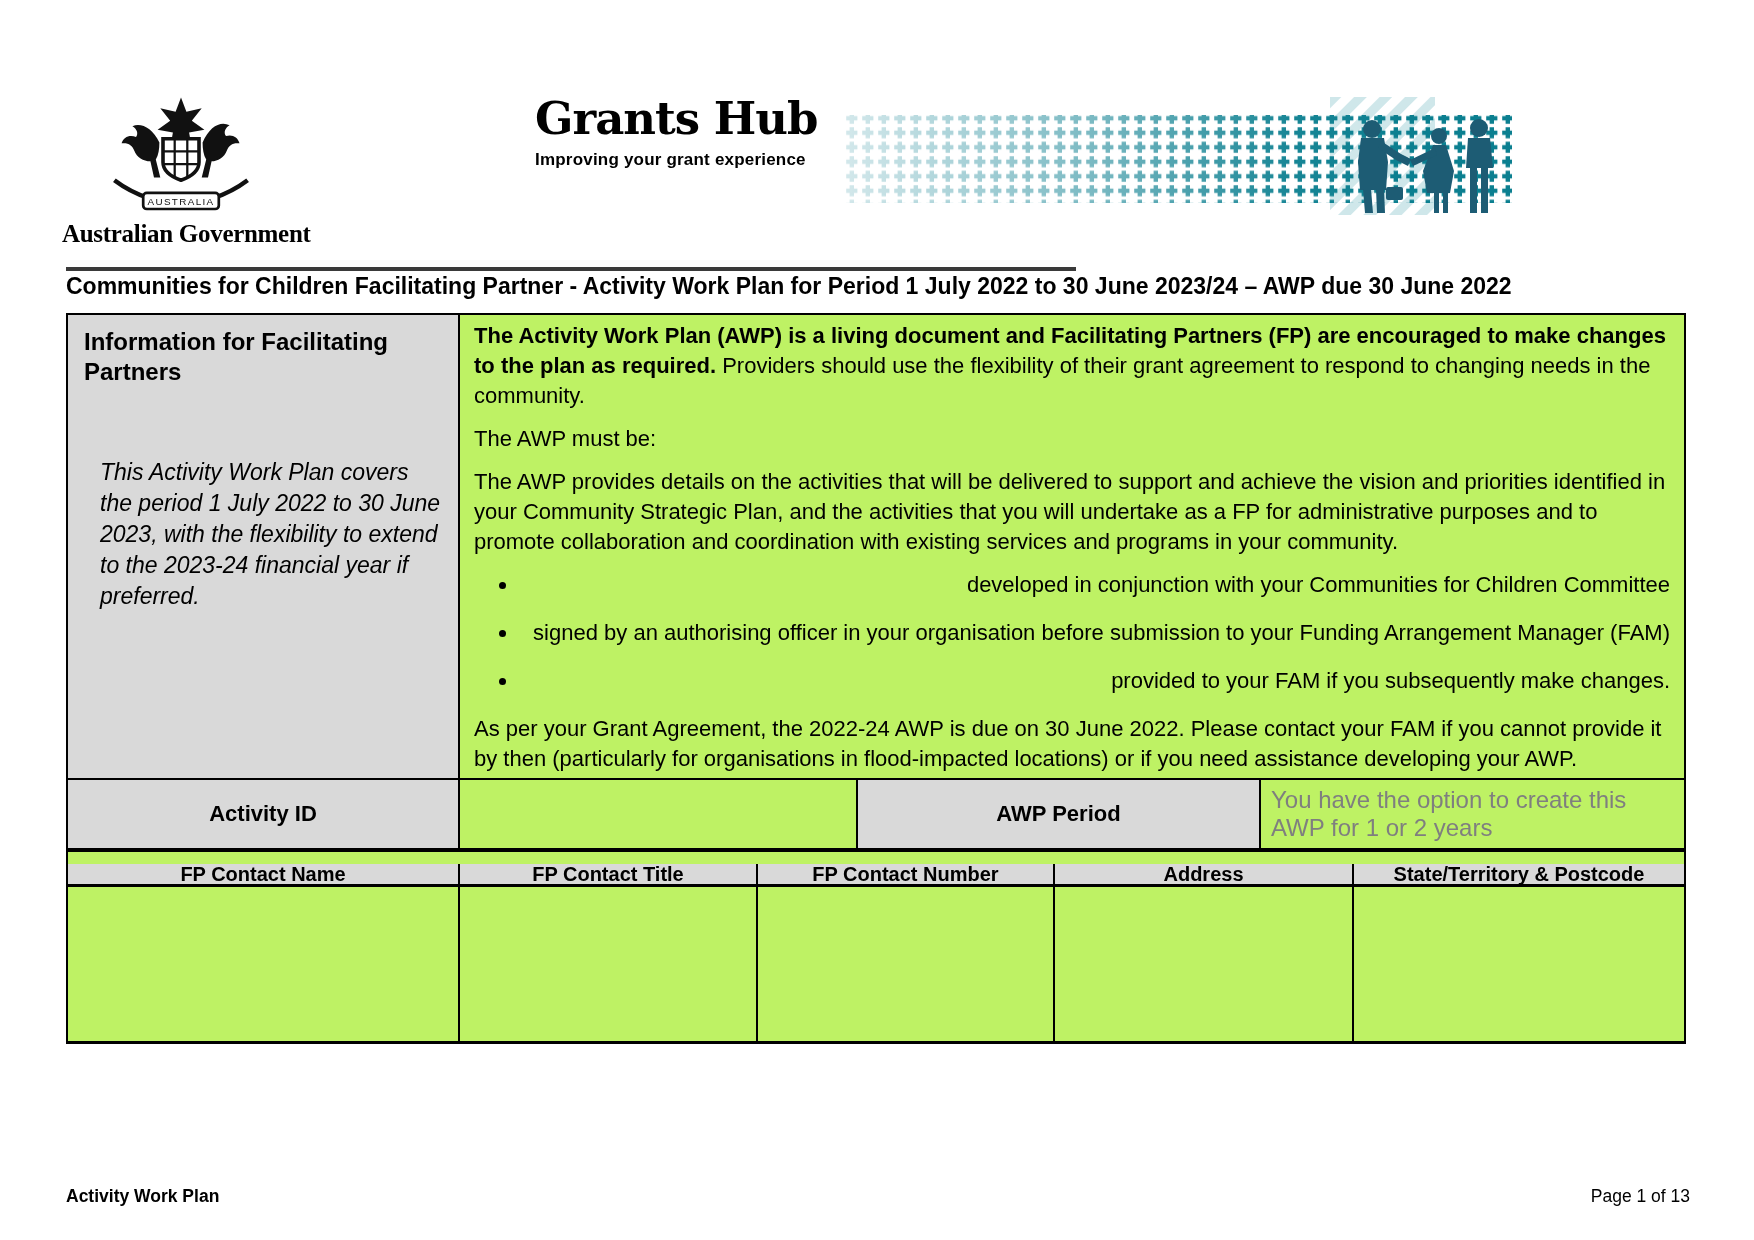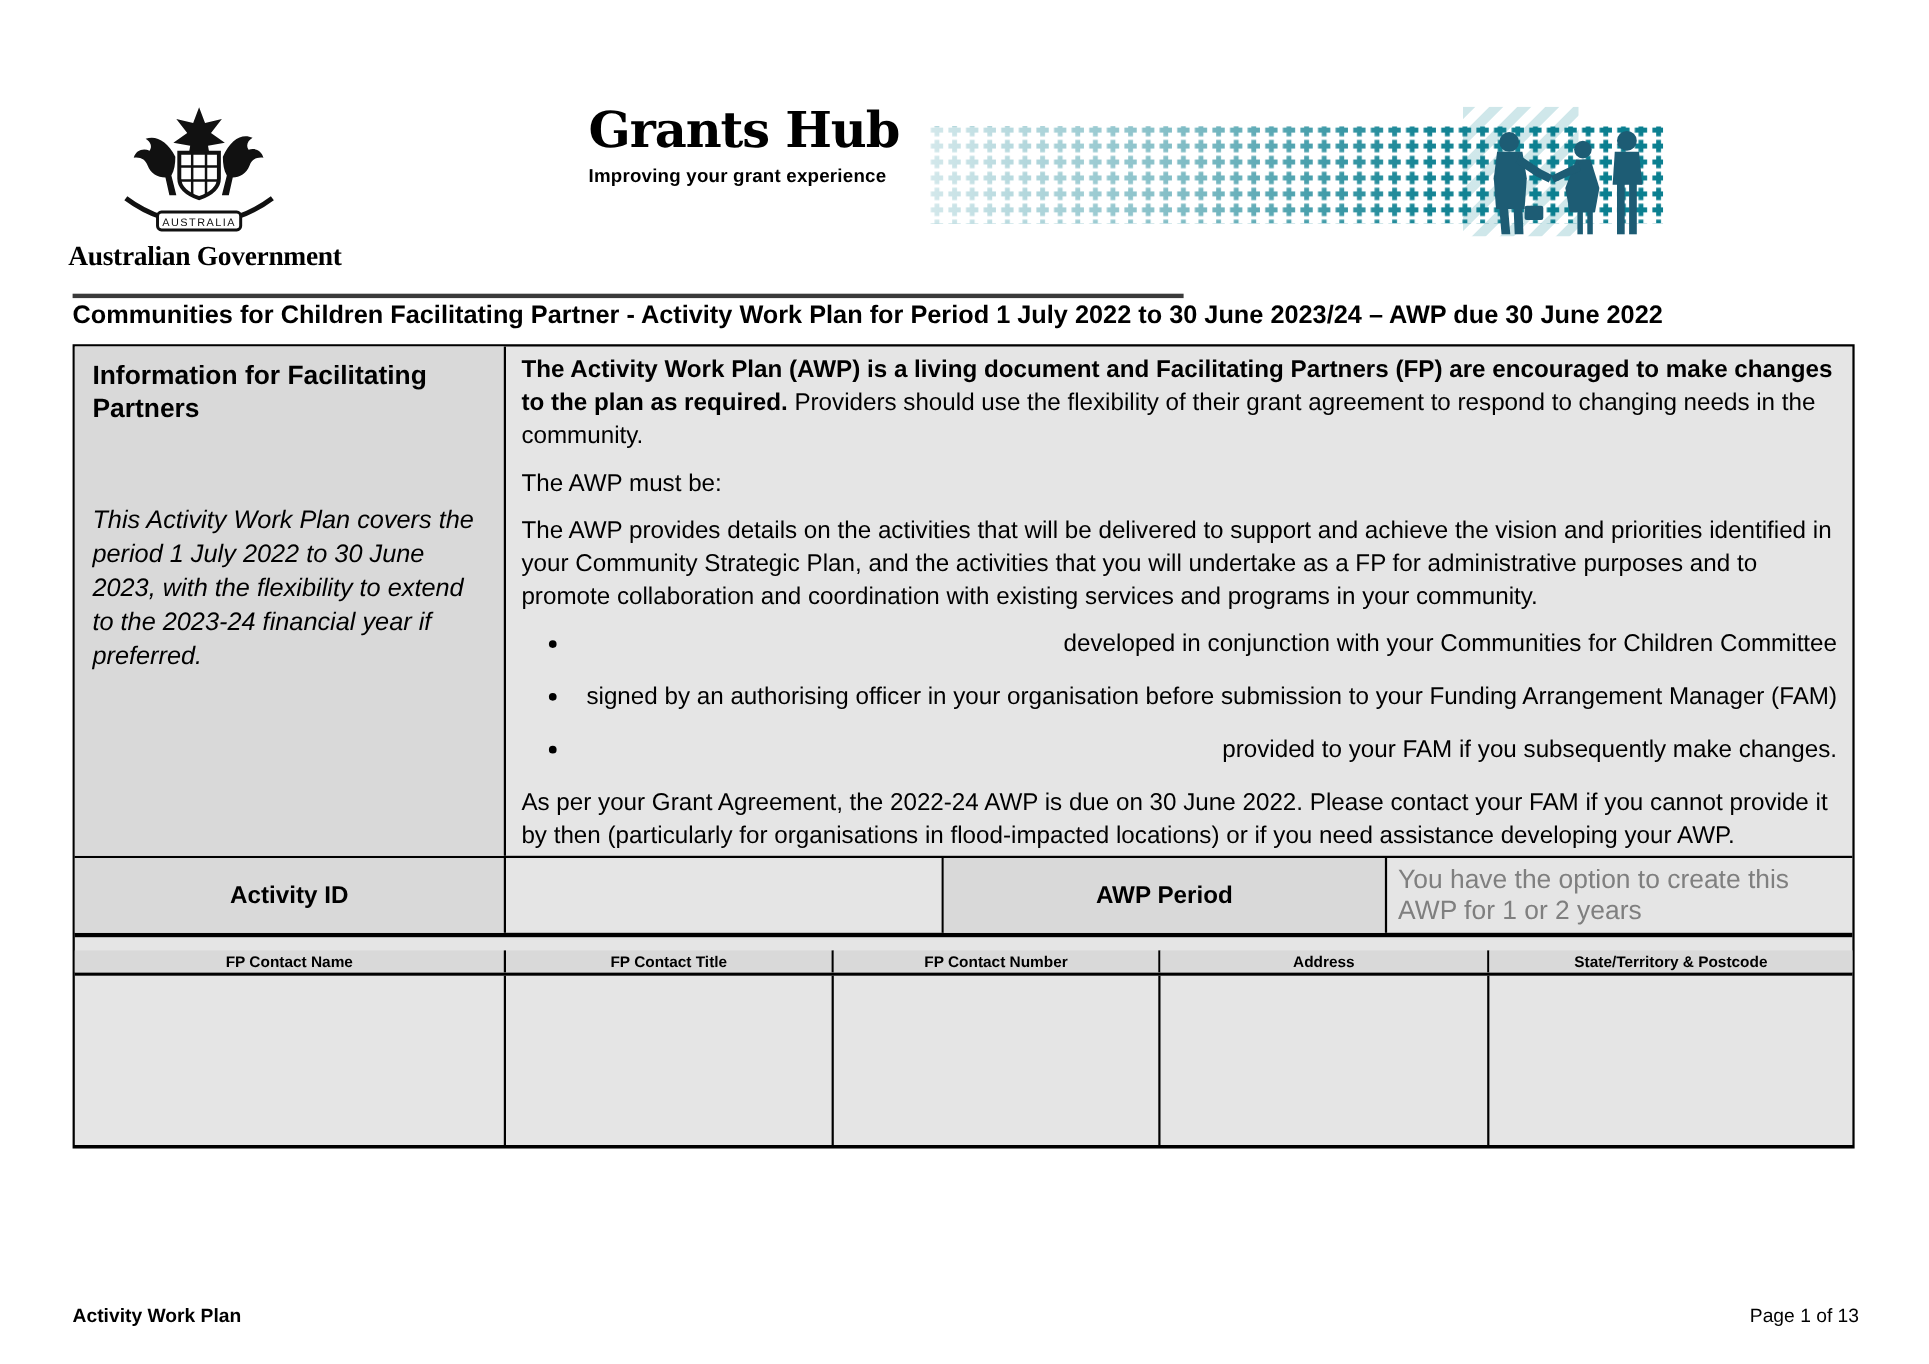--- a/index.html
+++ b/index.html
@@ -19,47 +19,47 @@
 
   .banner{position:absolute;left:845px;top:97px;width:667px;height:118px;}
 
   
   .rule{position:absolute;left:66px;top:267px;width:1010px;height:4px;background:#3a3a3a;}
   .doc-title{position:absolute;left:66px;top:273px;width:1640px;font-size:23px;
              font-weight:bold;white-space:nowrap;}
 
   
   .tbl{position:absolute;left:66px;top:313px;width:1620px;
-       border:2px solid #000;border-bottom-width:3px;box-sizing:border-box;background:#e5e5e5;}
+       border:2px solid #000;border-bottom-width:3px;box-sizing:border-box;background:#bef264;}
   .trow{display:flex;box-sizing:border-box;}
   .cell{box-sizing:border-box;border-right:2px solid #000;overflow:hidden;}
   .cell:last-child{border-right:none;}
   .shade{background:#d9d9d9;}
 
   .info-row{height:463px;}
   .c-info-left{width:392px;padding:12px 16px;}
   .c-info-right{flex:1;padding:6px 14px 4px 14px;}
   .info-heading{font-size:24px;font-weight:bold;line-height:30px;}
-  .info-note{font-size:23px;font-style:italic;line-height:31px;margin-top:70px;}
+  .info-note{font-size:23px;font-style:italic;line-height:31px;margin-top:70px;margin-left:16px;}
   .c-info-right p{margin:0 0 13px 0;font-size:22px;line-height:30px;}
   .c-info-right ul{margin:0 0 10px 0;padding:0 0 0 45px;}
   .c-info-right li{font-size:22px;line-height:30px;margin:0 0 18px 0;padding-left:12px;text-align:right;}
 
   .id-row{height:70px;border-top:2px solid #000;}
   .c-id-label{width:392px;display:flex;align-items:center;justify-content:center;
               font-size:22px;font-weight:bold;}
   .c-id-value{width:398px;}
   .c-awp-label{width:403px;display:flex;align-items:center;justify-content:center;
                font-size:22px;font-weight:bold;}
   .c-awp-value{flex:1;display:flex;align-items:center;padding:0 10px;}
   .hint{font-size:24px;color:#7f7f7f;line-height:28px;}
 
   .head-row{height:36px;border-top:4px solid #000;}
   .head-row .cell{display:flex;align-items:center;justify-content:center;
-                  font-size:14px;font-weight:bold;white-space:nowrap;margin-top:12px;}
+                  font-size:20px;font-weight:bold;white-space:nowrap;margin-top:12px;}
   .body-row{height:157px;border-top:3px solid #000;}
   .cw1{width:392px;} .cw2{width:298px;} .cw3{width:297px;} .cw4{width:299px;} .cw5{flex:1;}
 
   
   .footer{position:absolute;left:66px;top:1186px;width:1624px;display:flex;
           justify-content:space-between;font-size:17.5px;}
   .footer-left{font-weight:bold;}
 </style>
 </head>
 <body>

